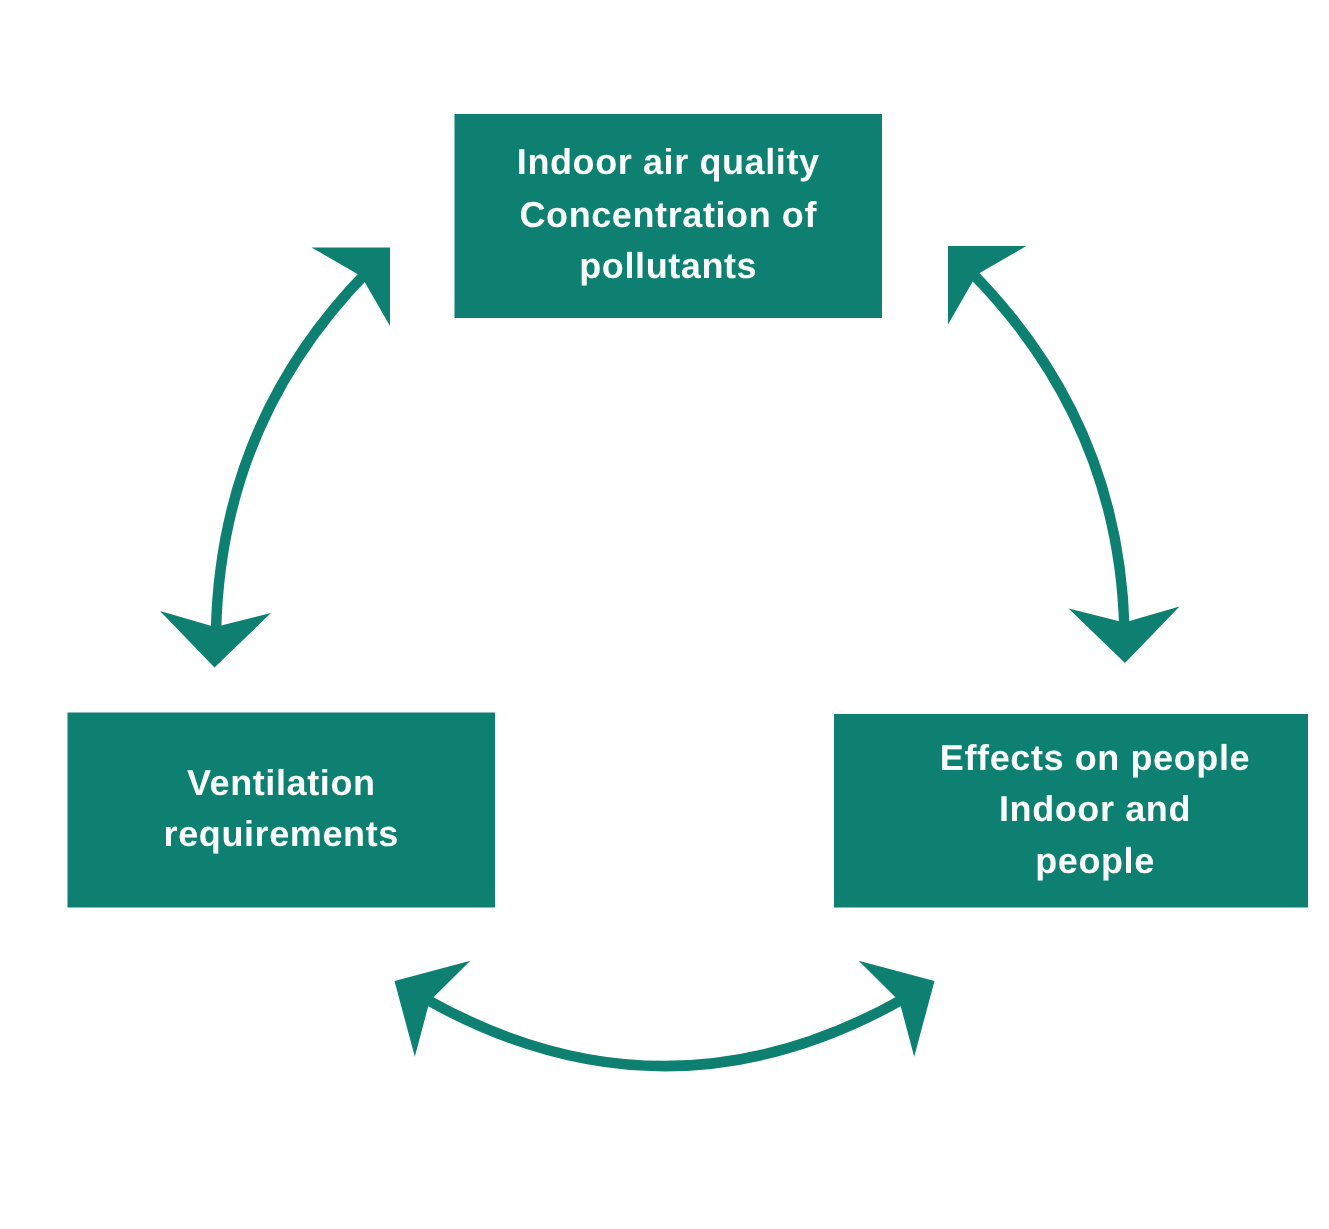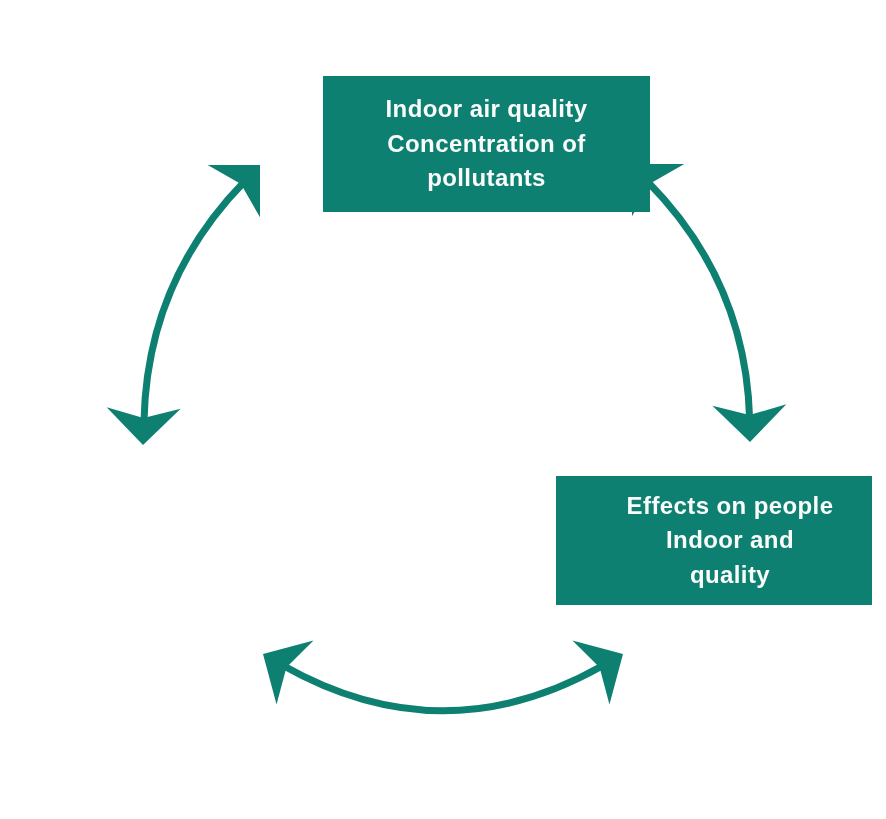--- a/index.html
+++ b/index.html
@@ -30,21 +30,21 @@
     display: flex;
     flex-direction: column;
     justify-content: center;
     align-items: center;
     text-align: center;
     font-size: 24px;
     font-weight: 600;
     line-height: 34.5px;
     letter-spacing: 0.4px;
   }
-  .node-top   { left: 323px; top: 76px;  width: 327px; height: 136px; }
+  .node-top   { left: 303px; top: 76px;  width: 285px; height: 136px; }
   .node-left  { left: 45px;  top: 475px; width: 285px; height: 130px; }
   .node-right { left: 556px; top: 476px; width: 284px; height: 129px; padding-left: 32px; }
 </style>
 </head>
 <body>
 
 <div class="stage">
 
   <svg class="arrows" viewBox="0 0 886 819" xmlns="http://www.w3.org/2000/svg">
 
@@ -59,20 +59,24 @@
     <path class="head" d="M0 0 L-37 -37 L-27 0 L-37 37 Z" transform="translate(263,654) rotate(-150)" fill="#0E8071"></path>
     <path class="head" d="M0 0 L-37 -37 L-27 0 L-37 37 Z" transform="translate(623,654) rotate(-30)" fill="#0E8071"></path>
   </svg>
 
   <div class="node node-top">
     <div>Indoor air quality</div>
     <div>Concentration of</div>
     <div>pollutants</div>
   </div>
 
+  <div class="node node-left">
+    <div>Ventilation</div>
+    <div>requirements</div>
+  </div>
 
   <div class="node node-right">
     <div>Effects on people</div>
     <div>Indoor and</div>
-    <div>quality</div>
+    <div>people</div>
   </div>
 
 </div>
 
 </body></html>

